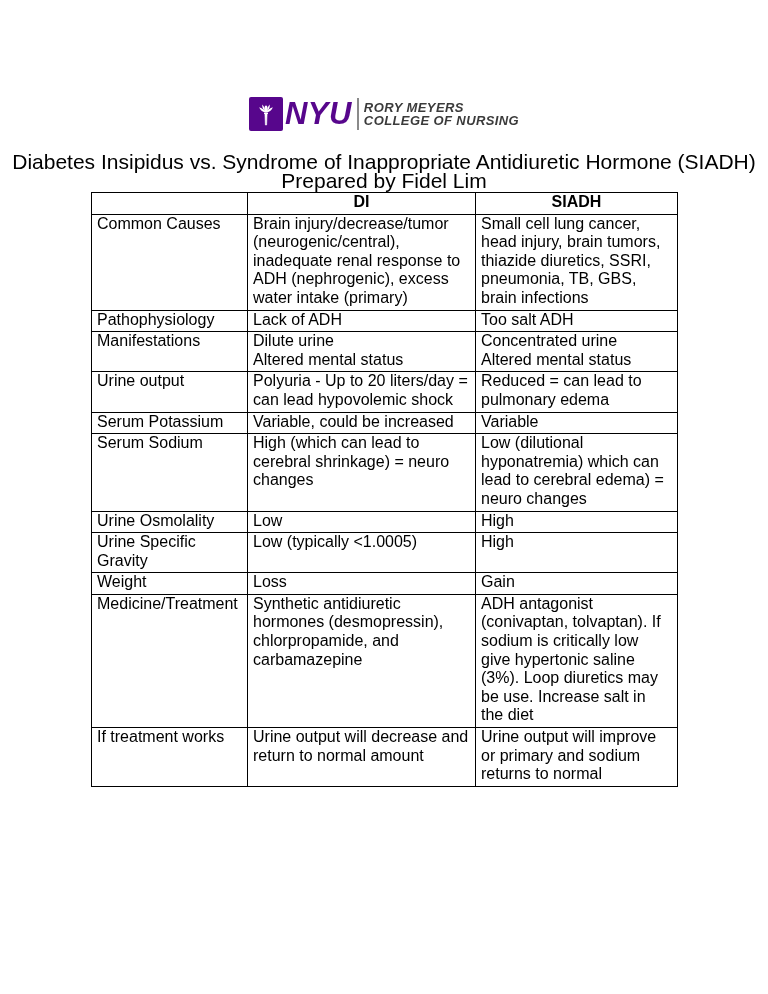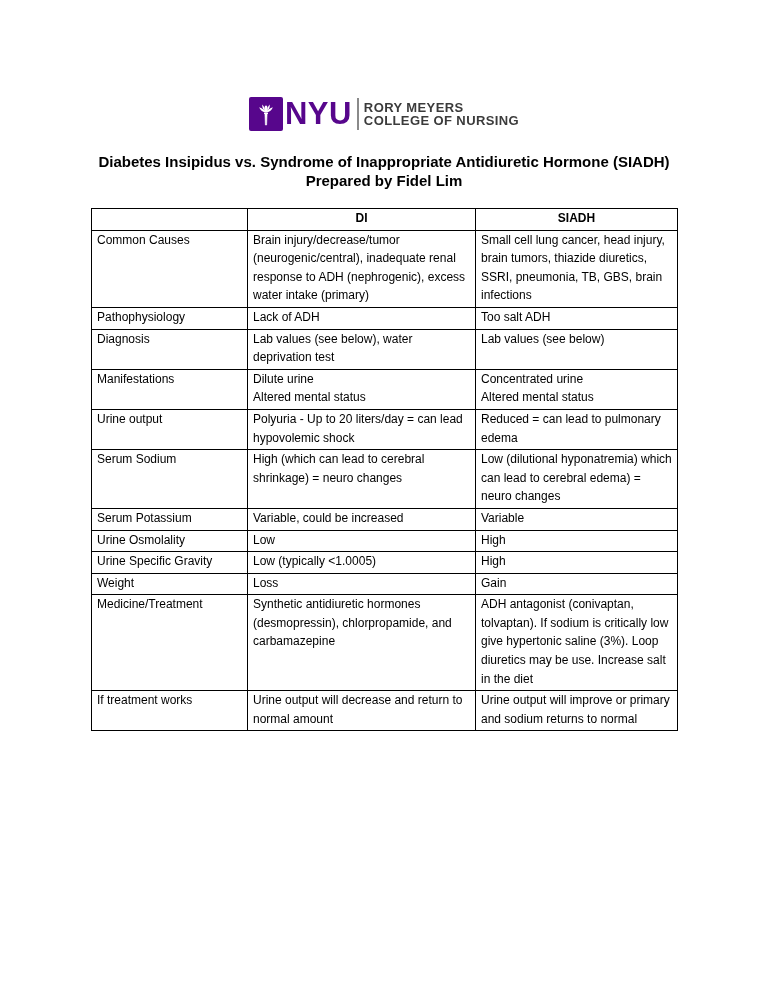--- a/index.html
+++ b/index.html
@@ -8,49 +8,49 @@
     width: 768px; height: 994px;
     font-family: "Liberation Sans", "DejaVu Sans", sans-serif;
     color: #1a1a1a;
     overflow: hidden;
   }
   .page { width: 768px; height: 994px; position: relative; }
 
   
   .logo-row {
     position: absolute; top: 97px; left: 0; width: 100%;
-    display: flex; justify-content: center; align-items: center; gap: 2px;
+    display: flex; justify-content: center; align-items: center; gap: 2px; font-style: italic;
   }
   .logo-box {
     width: 34px; height: 34px; border-radius: 2px;
     display: flex; align-items: center; justify-content: center;
     flex: 0 0 auto;
   }
   .nyu-word {
     font-weight: bold; font-size: 31px; letter-spacing: 0.5px;
     line-height: 34px;
   }
   .logo-divider { width: 2px; height: 32px; background: #8a8a8a; margin: 0 3px; }
   .school-name {
     font-weight: bold; font-size: 13px; line-height: 13.5px;
     letter-spacing: 0.4px; color: #3b3b3b; text-transform: uppercase;
   }
 
   
   .doc-title {
     position: absolute; top: 152px; left: 0; width: 100%;
-    text-align: center; font-weight: bold; font-size: 15px; line-height: 19px;
+    text-align: center; font-weight: normal; font-size: 21px; line-height: 19px;
     color: #000;
   }
 
   
   .cmp-table {
-    position: absolute; top: 208px; left: 91px;
+    position: absolute; top: 192px; left: 91px;
     width: 586px; border-collapse: collapse; table-layout: fixed;
-    font-size: 12px; line-height: 18.6px; color: #000; padding-left: 21px;
+    font-size: 16px; line-height: 18.6px; color: #000; padding-left: 21px;
   }
   .cmp-table col.c0 { width: 156px; }
   .cmp-table col.c1 { width: 228px; }
   .cmp-table col.c2 { width: 202px; }
   .cmp-table th, .cmp-table td {
     border: 1px solid #000;
     padding: 0px 5px 2px 5px;
     vertical-align: top;
     white-space: pre-line;
     overflow-wrap: break-word;
@@ -110,45 +110,40 @@
         <td class="row-label">Common Causes</td>
         <td>Brain injury/decrease/tumor (neurogenic/central), inadequate renal response to ADH (nephrogenic), excess water intake (primary)</td>
         <td>Small cell lung cancer, head injury, brain tumors, thiazide diuretics, SSRI, pneumonia, TB, GBS, brain infections</td>
       </tr>
       <tr>
         <td class="row-label">Pathophysiology</td>
         <td>Lack of ADH</td>
         <td>Too salt ADH</td>
       </tr>
       <tr>
-        <td class="row-label">Diagnosis</td>
-        <td>Lab values (see below), water deprivation test</td>
-        <td>Lab values (see below)</td>
-      </tr>
-      <tr>
         <td class="row-label">Manifestations</td>
         <td>Dilute urine
 Altered mental status</td>
         <td>Concentrated urine
 Altered mental status</td>
       </tr>
       <tr>
         <td class="row-label">Urine output</td>
         <td>Polyuria - Up to 20 liters/day = can lead hypovolemic shock</td>
         <td>Reduced = can lead to pulmonary edema</td>
       </tr>
       <tr>
+        <td class="row-label">Serum Potassium</td>
+        <td>Variable, could be increased</td>
+        <td>Variable</td>
+      </tr>
+      <tr>
         <td class="row-label">Serum Sodium</td>
         <td>High (which can lead to cerebral shrinkage) = neuro changes</td>
         <td>Low (dilutional hyponatremia) which can lead to cerebral edema) = neuro changes</td>
-      </tr>
-      <tr>
-        <td class="row-label">Serum Potassium</td>
-        <td>Variable, could be increased</td>
-        <td>Variable</td>
       </tr>
       <tr>
         <td class="row-label">Urine Osmolality</td>
         <td>Low</td>
         <td>High</td>
       </tr>
       <tr>
         <td class="row-label">Urine Specific Gravity</td>
         <td>Low (typically &lt;1.0005)</td>
         <td>High</td>

